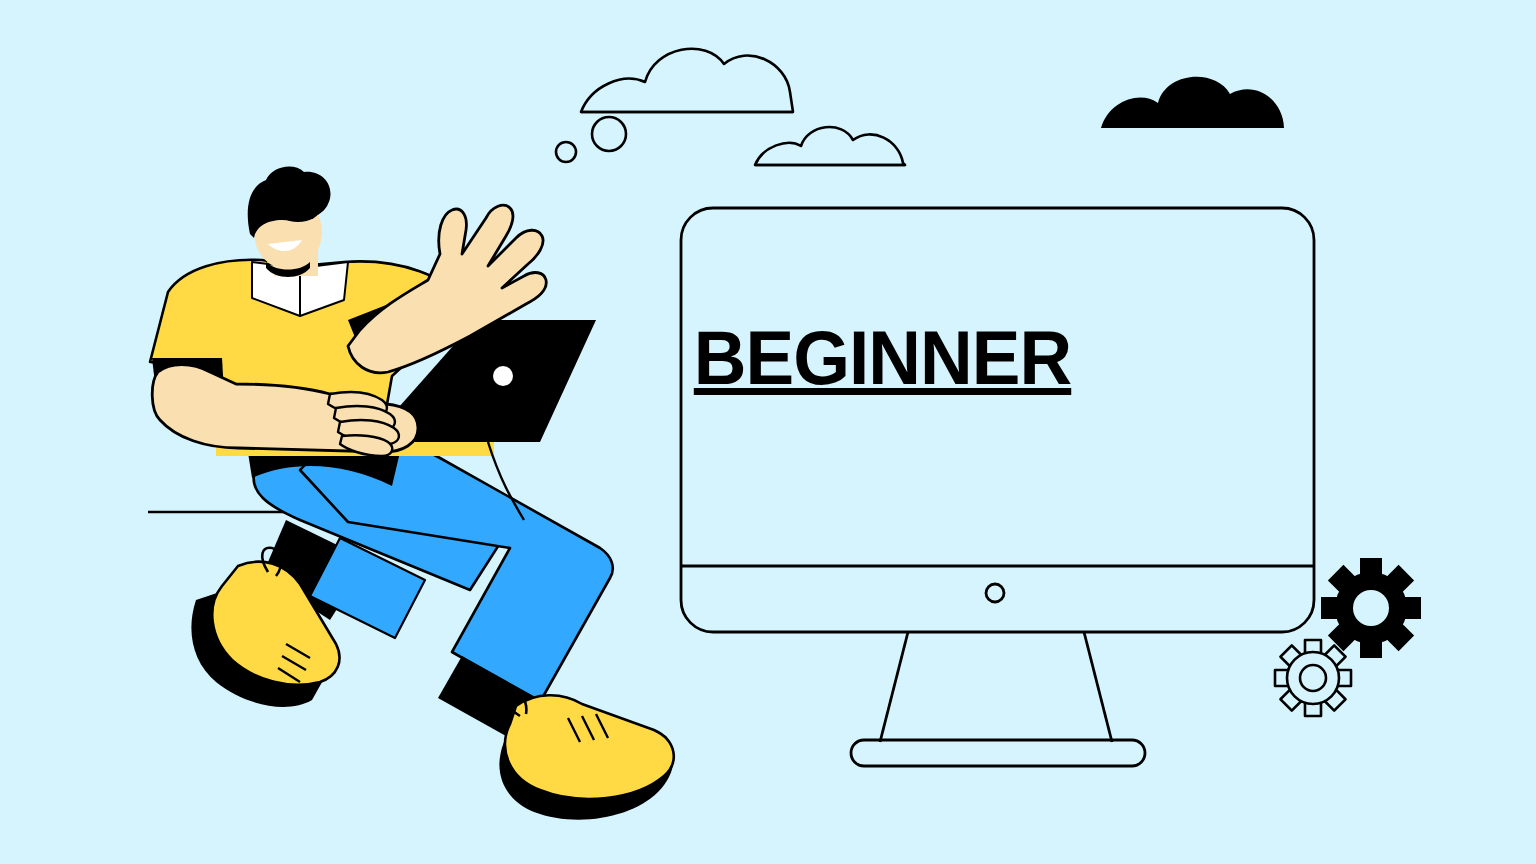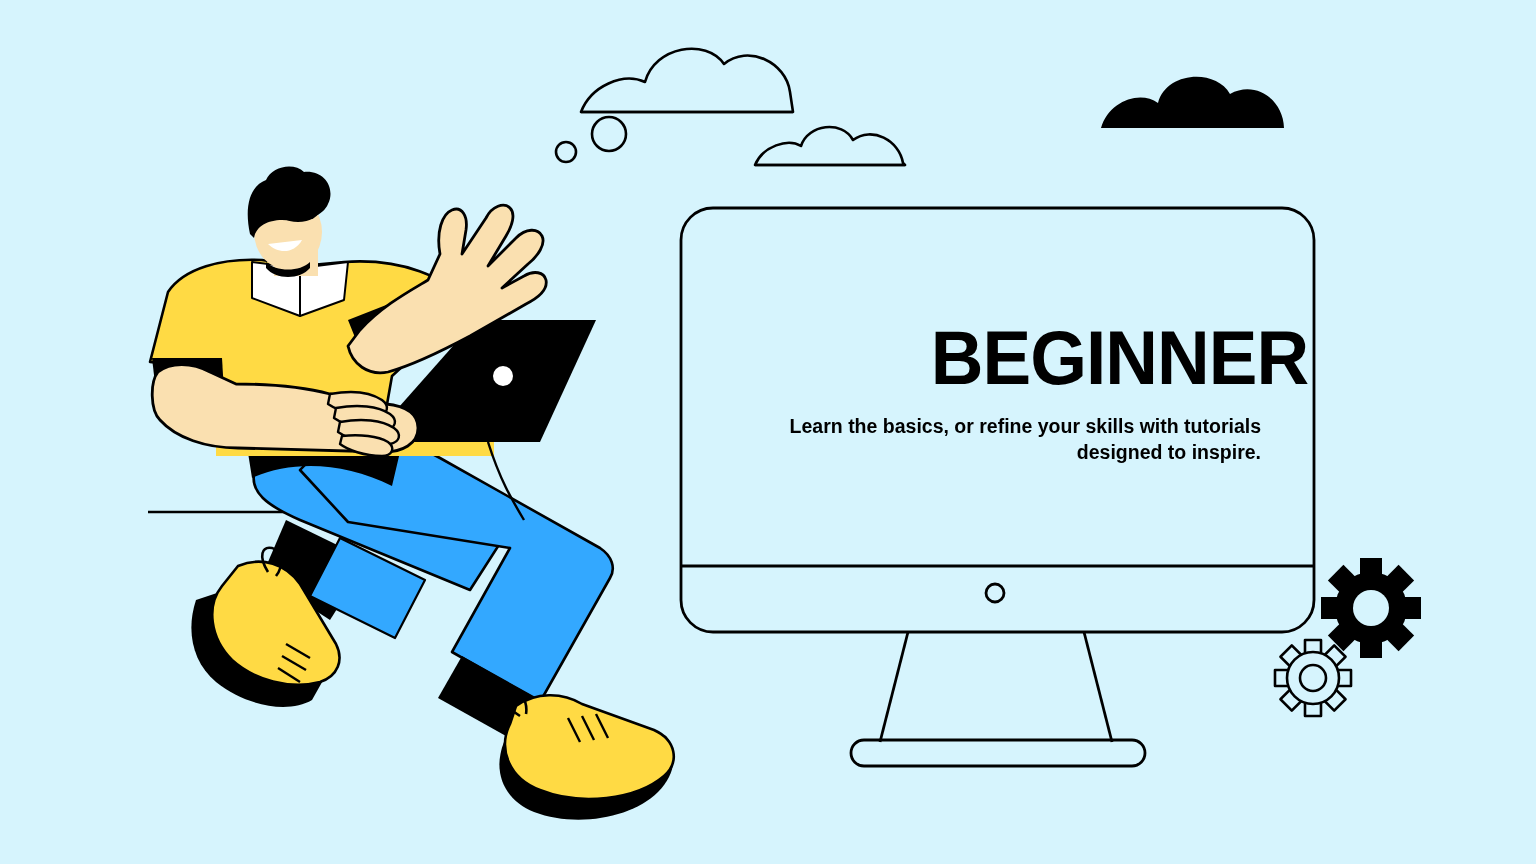--- a/index.html
+++ b/index.html
@@ -23,22 +23,23 @@
     inset: 0;
     width: 1536px;
     height: 864px;
     display: block;
   }
   .screen-text {
     position: absolute;
     left: 681px;
     top: 320px;
     width: 640px;
-    text-align: right;
+    text-align: left;
     pointer-events: none;
+    text-decoration: underline;
   }
   .headline {
     font-family: "Liberation Sans", sans-serif;
     font-weight: bold;
     font-size: 76px;
     line-height: 1.0;
     letter-spacing: -1px;
     color: #000000;
     margin: 0 0 18px 0;
     transform: scaleX(0.96);
@@ -324,19 +325,15 @@
         <path d="M 342 436 C 360 434 378 436 388 442 C 396 448 392 456 382 456
                  C 364 456 348 450 340 444 Z"></path>
       </g>
 
     </g>
 
   </svg>
 
   <div class="screen-text">
     <div class="headline">BEGINNER</div>
-    <div class="subline">
-      <span>Learn the basics, or refine your skills with tutorials</span>
-      <span>designed to inspire.</span>
-    </div>
   </div>
 
 </div>
 
 </body></html>

